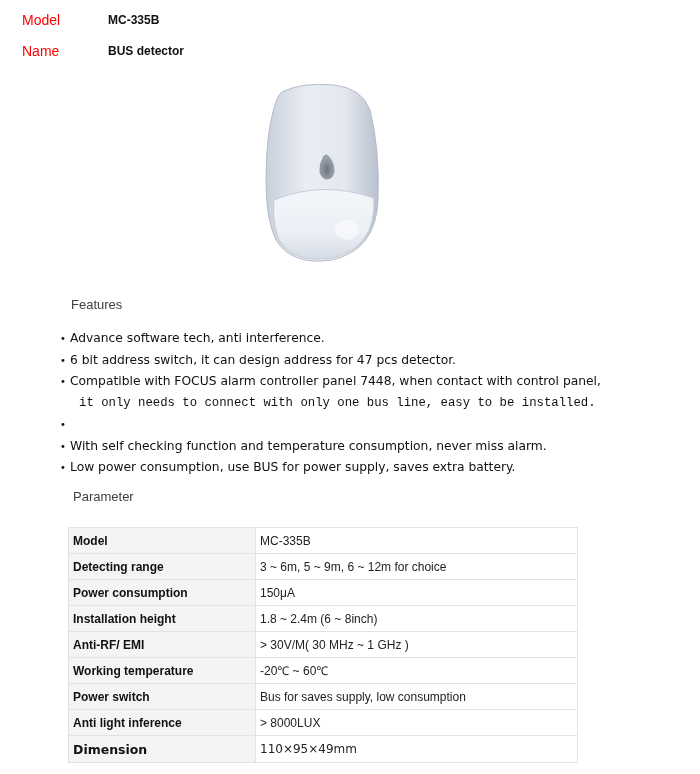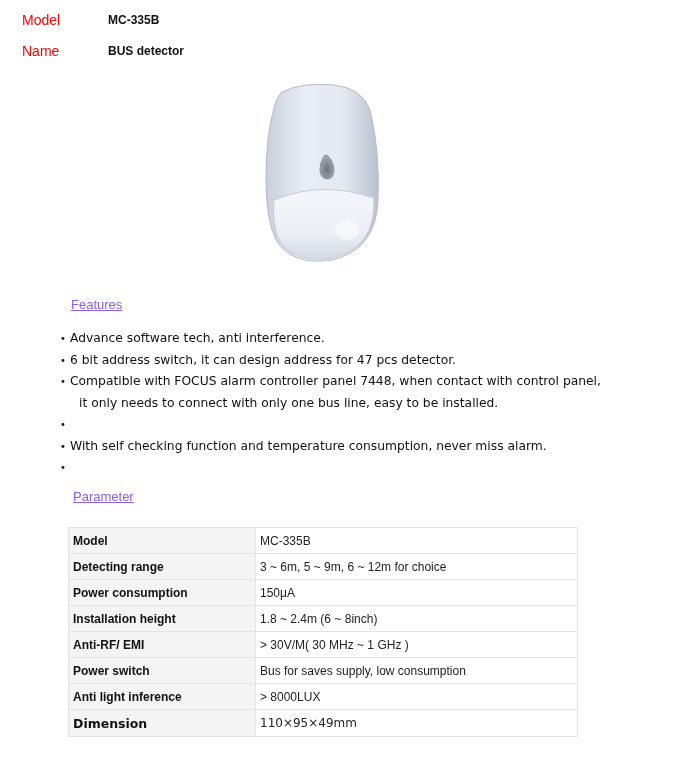--- a/index.html
+++ b/index.html
@@ -5,28 +5,28 @@
     html, body { margin: 0; padding: 0; background: #ffffff; }
     body { width: 700px; height: 774px; position: relative; overflow: hidden; font-family: "Liberation Sans", sans-serif; color: #000; }
     .hdr-row { position: absolute; left: 22px; font-size: 13px; }
     .hdr-label { position: absolute; left: 0; color: #ff0000; font-size: 14px; white-space: nowrap; }
     .hdr-value { position: absolute; left: 86px; font-weight: bold; font-size: 12px; color: #111; white-space: nowrap; top: 1px; }
     #row-model { top: 12px; }
     #row-name { top: 43px; }
 
     .product-image { position: absolute; left: 262px; top: 80px; width: 122px; height: 188px; }
 
-    .section-title { position: absolute; color: #8b5cf6; font-size: 13px; text-decoration: underline; }
+    .section-title { position: absolute; color: #404040; font-size: 13px; }
     #features-title { left: 71px; top: 297px; }
     #parameter-title { left: 73px; top: 489px; }
 
     .features { position: absolute; left: 60px; top: 328px; margin: 0; padding: 0; list-style: none; font-family: "DejaVu Sans", sans-serif; font-size: 12.3px; color: #111; }
     .features li { height: 21.5px; line-height: 21.5px; white-space: nowrap; position: relative; padding-left: 10px; }
     .features li .bullet { position: absolute; left: 0; top: 0; font-size: 10px; }
-    .features li .cont { display: block; padding-left: 9px; }
+    .features li .cont { display: block; padding-left: 9px; font-family: Liberation Mono, monospace; }
 
     .param-table { position: absolute; left: 68px; top: 527px; width: 510px; border-collapse: collapse; font-size: 12px; }
     .param-table td { border: 1px solid #e3e3e3; height: 25px; padding: 0 0 0 4px; vertical-align: middle; white-space: nowrap; }
     .param-table td.label { width: 182px; background: #f4f4f4; font-weight: bold; color: #111; }
     .param-table td.value { background: #ffffff; color: #222; }
     .param-table tr.dimension td { height: 26px; margin-left: 16px; }
     .param-table tr.dimension td.label { font-family: "DejaVu Sans", sans-serif; font-size: 12.5px; }
     .param-table tr.dimension td.value { font-family: "DejaVu Sans", sans-serif; font-size: 12px; }
   </style>
 </head>
@@ -71,21 +71,21 @@
 
 <ul class="features">
   <li><span class="bullet">•</span><span>Advance software tech, anti interference.</span></li>
   <li><span class="bullet">•</span><span>6 bit address switch, it can design address for 47 pcs detector.</span></li>
   <li><span class="bullet">•</span><span>Compatible with FOCUS alarm controller panel 7448, when contact with control panel,</span></li>
   <li>
       <span class="cont">it only needs to connect with only one bus line, easy to be installed.</span>
     </li>
   <li><span class="bullet">•</span></li>
   <li><span class="bullet">•</span><span>With self checking function and temperature consumption, never miss alarm.</span></li>
-  <li><span class="bullet">•</span></li>
+  <li><span class="bullet">•</span><span>Low power consumption, use BUS for power supply, saves extra battery.</span></li>
 </ul>
 
 <div class="section-title" id="parameter-title">Parameter</div>
 
 <table class="param-table">
   <tbody>
     <tr>
       <td class="label">Model</td>
       <td class="value">MC-335B</td>
     </tr>
@@ -99,20 +99,24 @@
     </tr>
     <tr>
       <td class="label">Installation height</td>
       <td class="value">1.8 ~ 2.4m (6 ~ 8inch)</td>
     </tr>
     <tr>
       <td class="label">Anti-RF/ EMI</td>
       <td class="value"> &gt; 30V/M( 30 MHz ~ 1 GHz )</td>
     </tr>
     <tr>
+      <td class="label">Working temperature</td>
+      <td class="value">-20℃ ~ 60℃</td>
+    </tr>
+    <tr>
       <td class="label">Power switch</td>
       <td class="value">Bus for saves supply, low consumption</td>
     </tr>
     <tr>
       <td class="label">Anti light inference</td>
       <td class="value"> &gt; 8000LUX</td>
     </tr>
     <tr class="dimension">
       <td class="label">Dimension</td>
       <td class="value">110×95×49mm</td>

